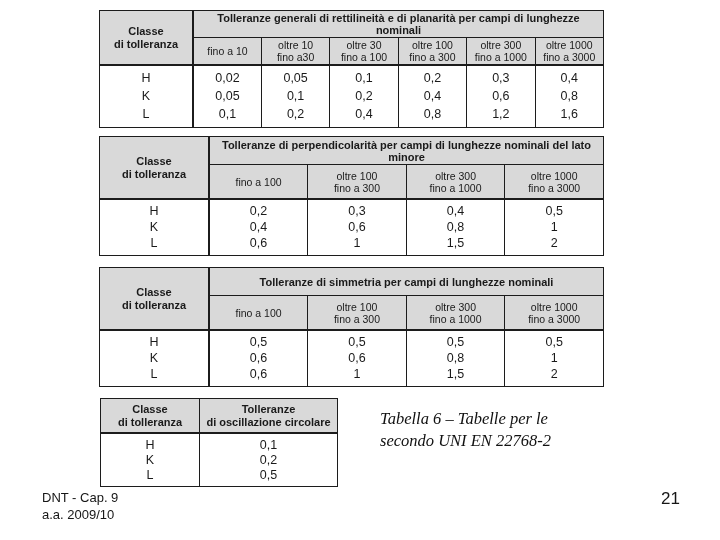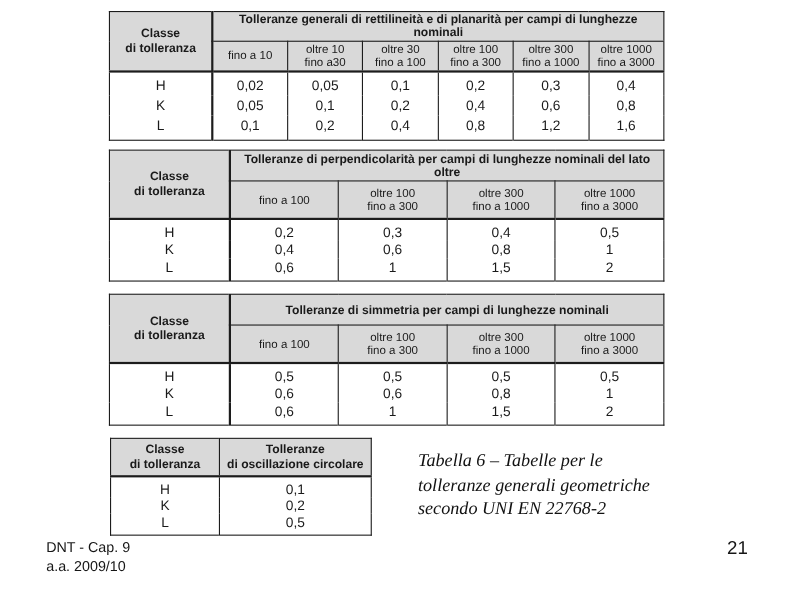--- a/index.html
+++ b/index.html
@@ -128,21 +128,21 @@
     </tbody>
       </table>
   </div>
 
   <div class="tbl t2">
     <table>
       <tbody>
           <tr>
         <td class="corner c-corner" rowspan="2">Classe
 di tolleranza</td>
-        <td class="title" colspan="4">Tolleranze di perpendicolarità per campi di lunghezze nominali del lato oltre</td>
+        <td class="title" colspan="4">Tolleranze di perpendicolarità per campi di lunghezze nominali del lato minore</td>
       </tr>
       <tr>
         <td class="colhead">fino a 100</td>
         <td class="colhead">oltre 100
 fino a 300</td>
         <td class="colhead">oltre 300
 fino a 1000</td>
         <td class="colhead">oltre 1000
 fino a 3000</td>
       </tr>
@@ -233,21 +233,20 @@
       <tr class="body rlast">
         <td class="rowlabel">L</td>
         <td class="val">0,5</td>
       </tr>
     </tbody>
       </table>
   </div>
 
   <div class="caption">
     <div>Tabella 6 – Tabelle per le</div>
-    <div>tolleranze generali geometriche</div>
     <div>secondo UNI EN 22768-2</div>
   </div>
 
   <div class="footer-left">
     <div>DNT - Cap. 9</div>
     <div>a.a. 2009/10</div>
   </div>
   <div class="page-number">21</div>
 
 </div>

